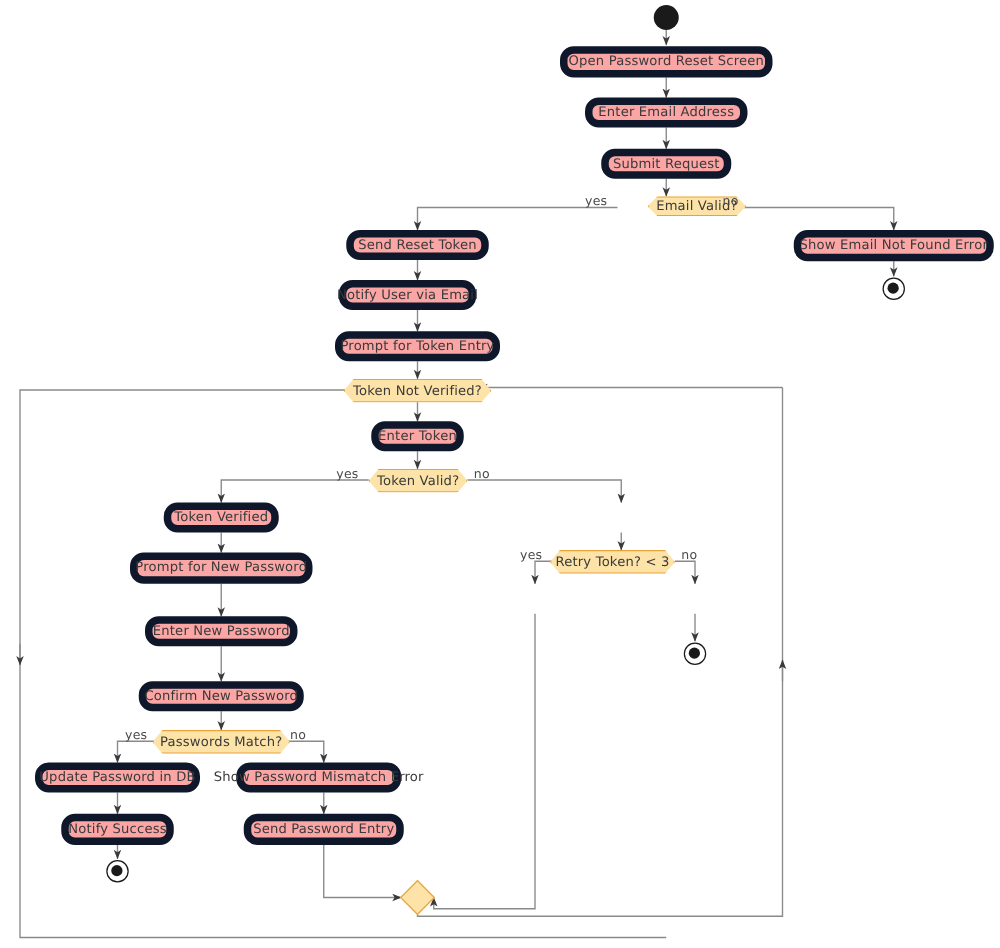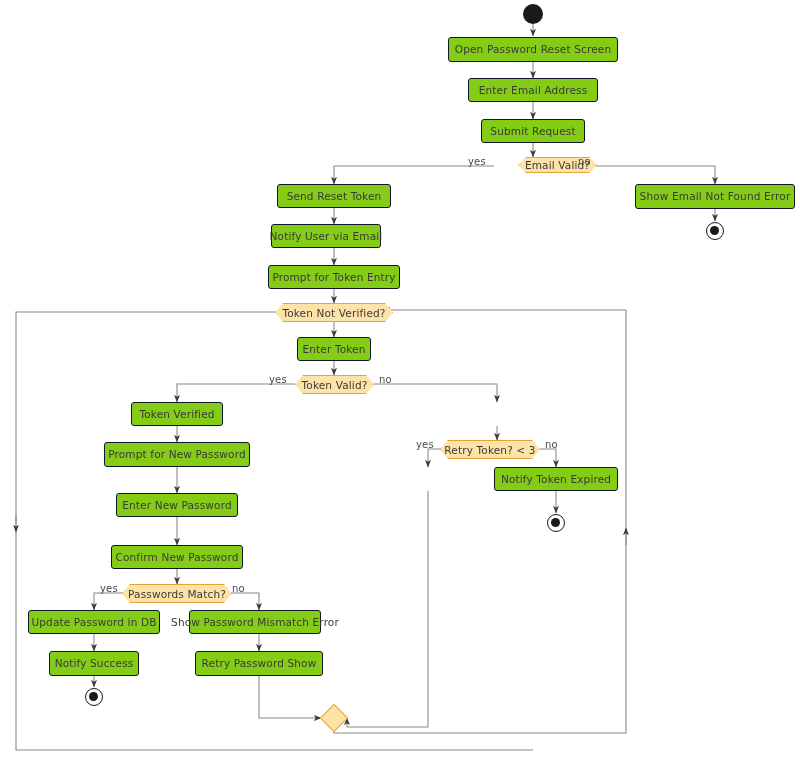--- a/index.html
+++ b/index.html
@@ -6,23 +6,23 @@
   #canvas{
     position:relative;
     width:800px;height:758px;
     background:#ffffff;
     font-family:"DejaVu Sans", sans-serif;
     overflow:hidden;
   }
   #edges{position:absolute;left:0;top:0;width:800px;height:758px;}
   .node{
     position:absolute;
-    background:#84cc16;
-    border:1px solid #0f172a;
-    border-radius:3px;
+    background:#fca5a5;
+    border:6px solid #0f172a;
+    border-radius:11px;
     color:#3a3a3a;
     font-size:10.5px;
     line-height:1;
     display:flex;align-items:center;justify-content:center;
     white-space:nowrap;
     box-sizing:border-box;
     letter-spacing:.15px;
   }
   .decision{
     position:absolute;
@@ -174,33 +174,32 @@
   <div class="node" style="left:268px;top:265px;width:132px;height:24px">Prompt for Token Entry</div>
 
   <div class="node" style="left:297px;top:337px;width:74px;height:24px">Enter Token</div>
 
   <div class="node" style="left:131px;top:402px;width:92px;height:24px">Token Verified</div>
 
 
   <div class="node" style="left:104px;top:442px;width:146px;height:25px">Prompt for New Password</div>
 
 
-  <div class="node" style="left:494px;top:467px;width:124px;height:24px">Notify Token Expired</div>
 
   <div class="node" style="left:116px;top:493px;width:122px;height:24px">Enter New Password</div>
 
   <div class="node" style="left:111px;top:545px;width:132px;height:24px">Confirm New Password</div>
 
   <div class="node" style="left:28px;top:610px;width:132px;height:24px">Update Password in DB</div>
 
   <div class="node" style="left:189px;top:610px;width:132px;height:24px">Show Password Mismatch Error</div>
 
   <div class="node" style="left:49px;top:651px;width:90px;height:25px">Notify Success</div>
 
-  <div class="node" style="left:195px;top:651px;width:128px;height:25px">Retry Password Show</div>
+  <div class="node" style="left:195px;top:651px;width:128px;height:25px">Send Password Entry</div>
 
   <div class="decision" style="left:518px;top:157px;width:79px;height:16px">Email Valid?</div>
 
   <div class="decision" style="left:275px;top:303px;width:118px;height:19px">Token Not Verified?</div>
 
   <div class="decision" style="left:295px;top:375px;width:79px;height:19px">Token Valid?</div>
 
   <div class="decision" style="left:440px;top:440px;width:100px;height:19px">Retry Token? &lt; 3</div>
 
   <div class="decision" style="left:122px;top:584px;width:110px;height:19px">Passwords Match?</div>

